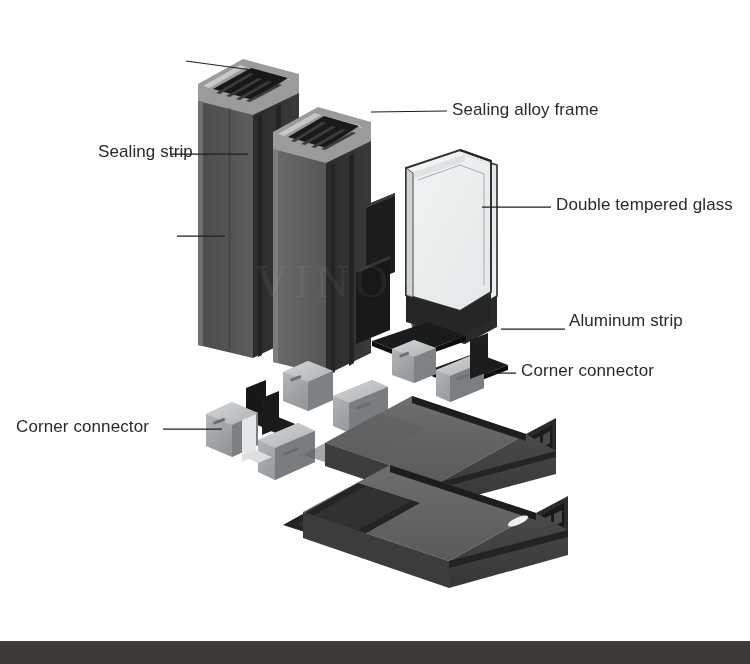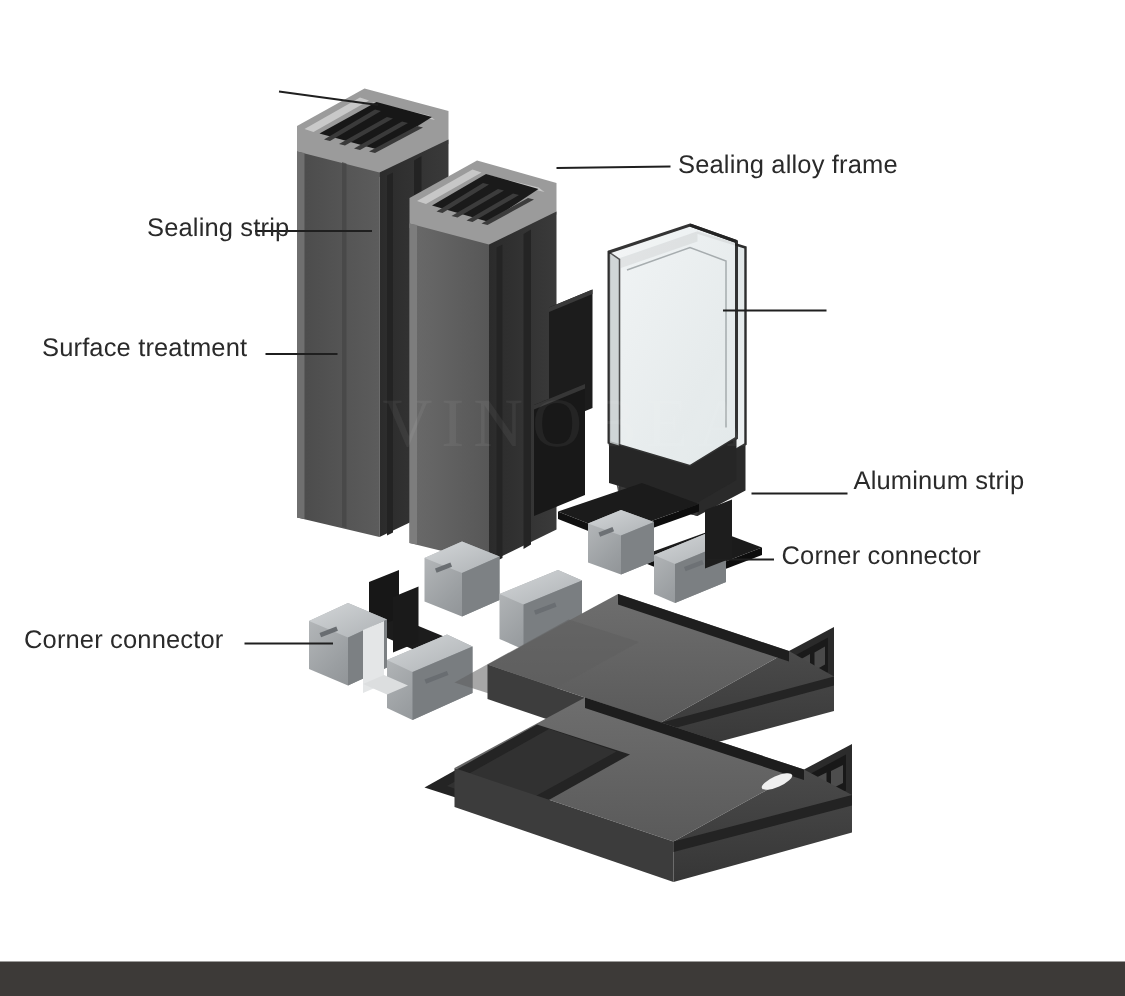--- a/index.html
+++ b/index.html
@@ -267,22 +267,22 @@
     </g>
   </svg>
 
   <div class="wm" style="left:255px; top:255px;">VINOBEA</div>
 
 
   <div class="callout-text" style="left:452px; top:100px;">Sealing alloy frame</div>
 
   <div class="callout-text" style="left:62px; top:142px;margin-left:36px;">Sealing strip</div>
 
-
-  <div class="callout-text" style="left:28px; top:222px;">Surface treatment</div>
+  <div class="callout-text" style="left:556px; top:195px;">Double tempered glass</div>
+
 
   <div class="callout-text" style="left:569px; top:311px;">Aluminum strip</div>
 
   <div class="callout-text" style="left:521px; top:361px;">Corner connector</div>
 
   <div class="callout-text" style="left:16px; top:417px;">Corner connector</div>
 
   <div id="bottom-bar"></div>
 
 </div>

